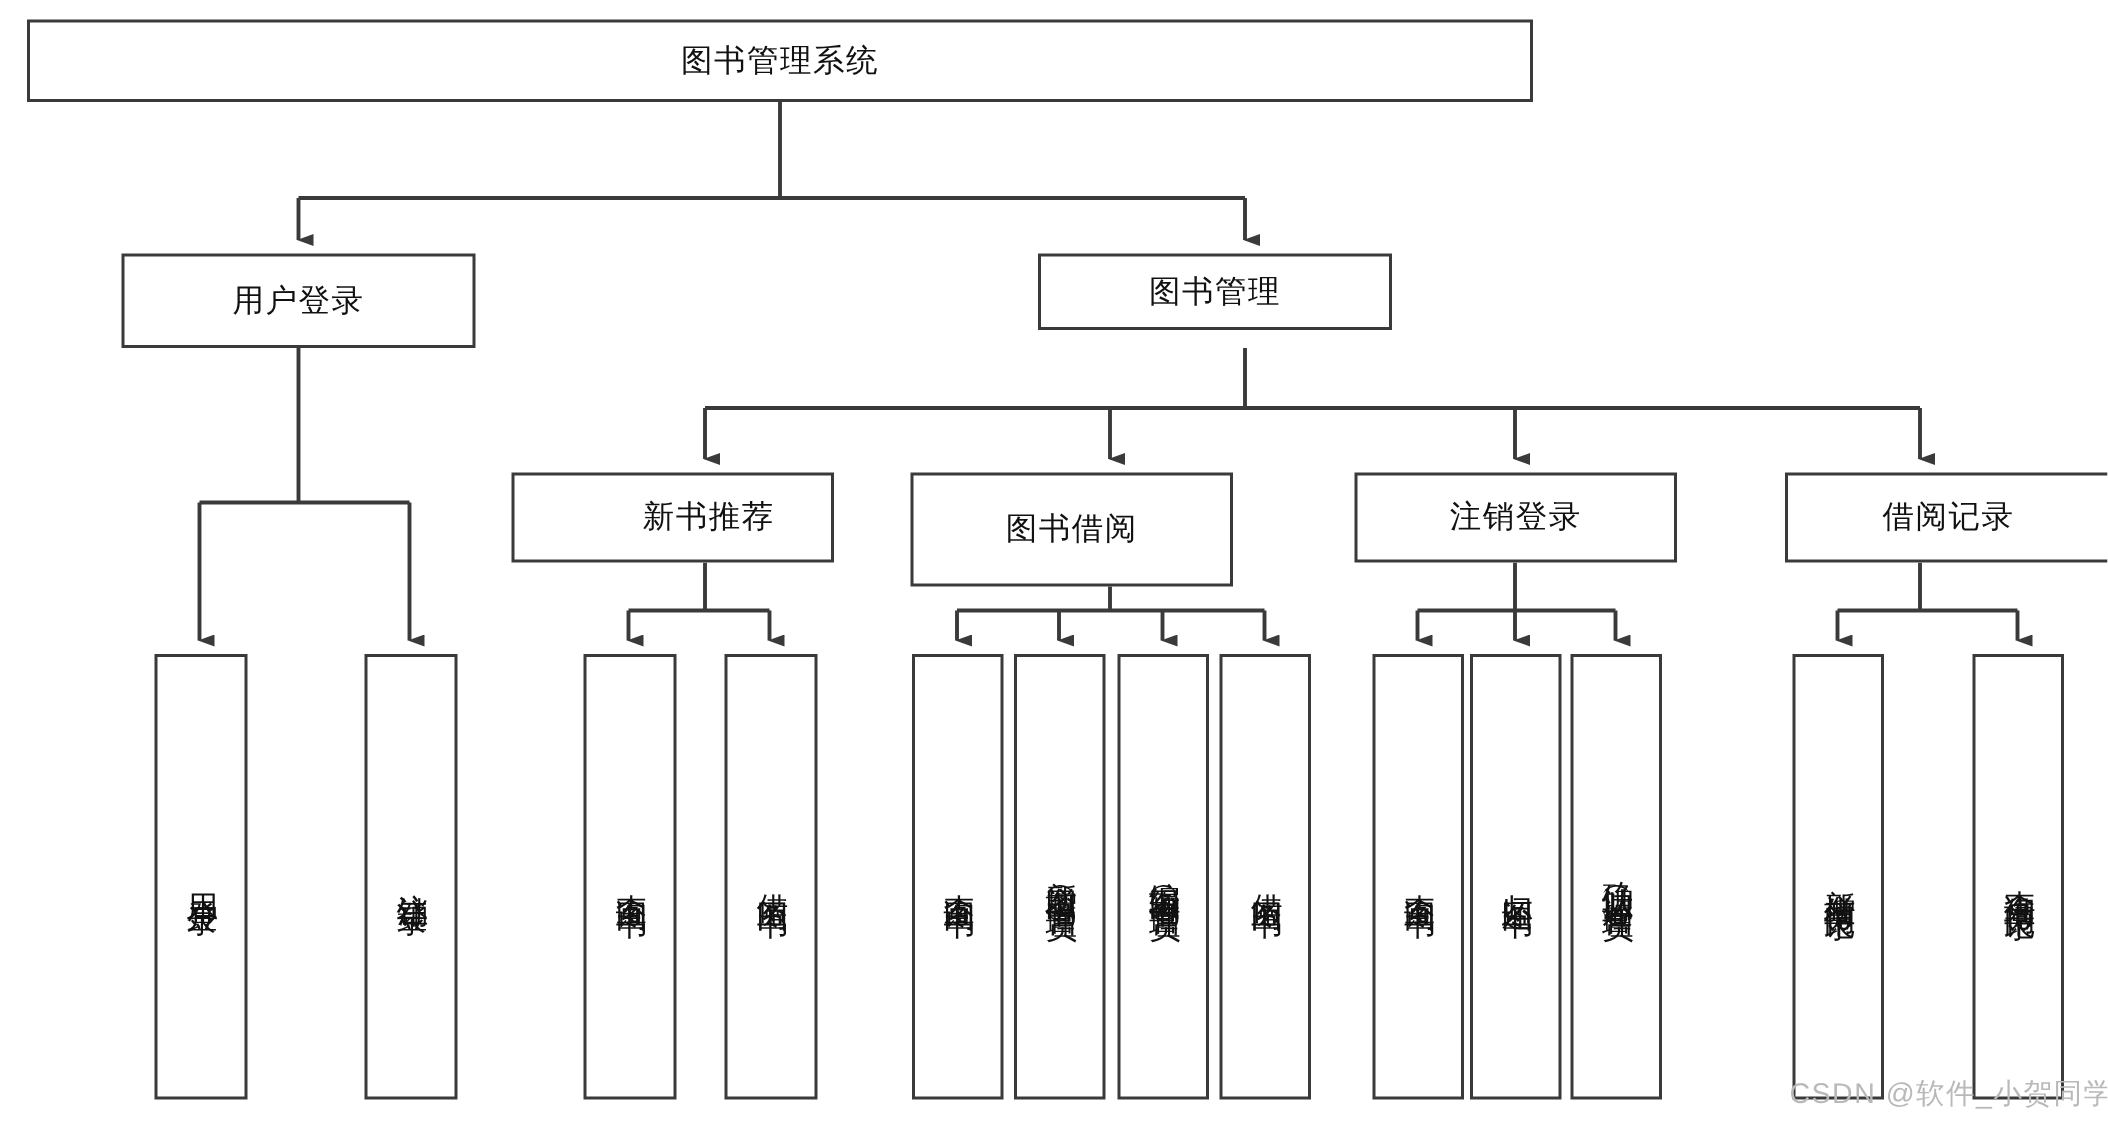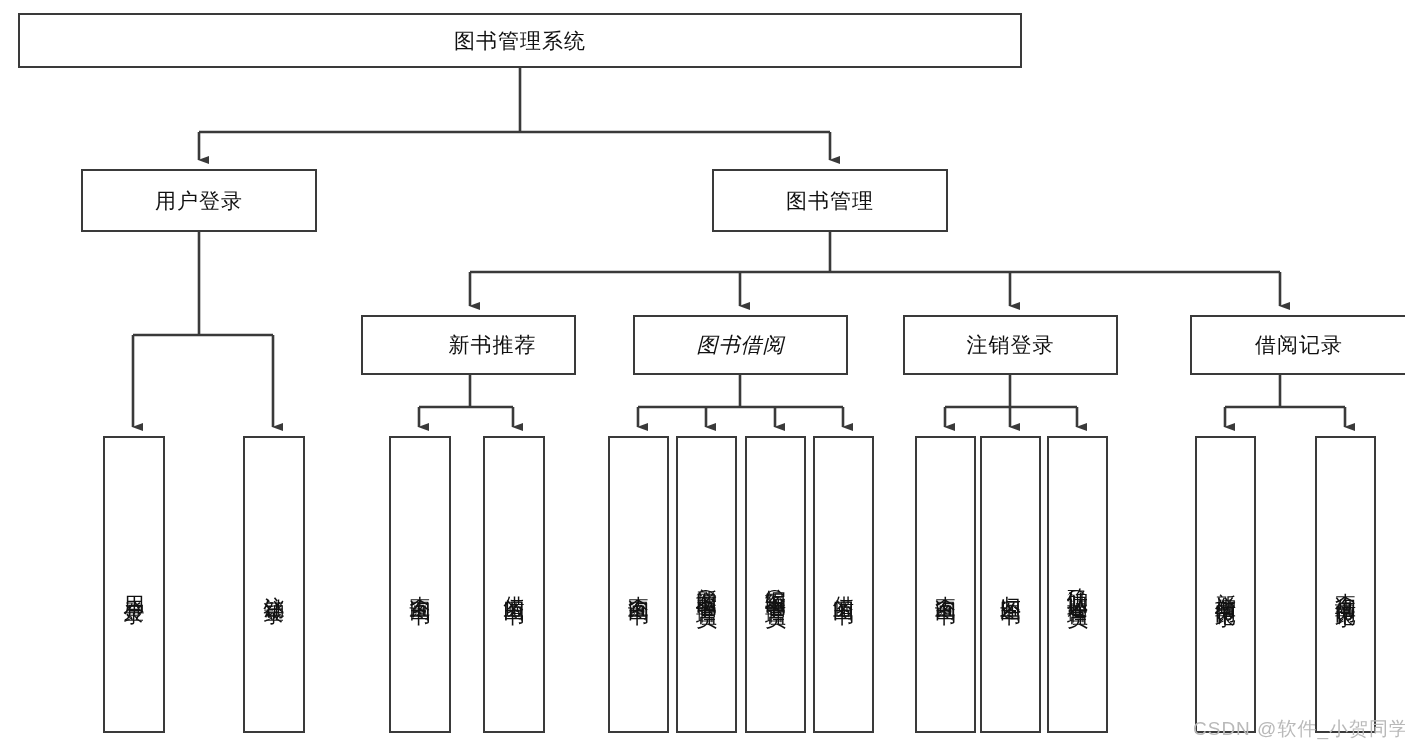--- a/index.html
+++ b/index.html
@@ -123,28 +123,28 @@
     </g>
   </svg>
 
   <div class="node h" style="left:18px; top:13px; width:1004px; height:55px;text-align:center;">
     <span>图书管理系统</span>
   </div>
 
   <div class="node h" style="left:81px; top:169px; width:236px; height:63px;">
     <span>用户登录</span>
   </div>
-  <div class="node h" style="left:712px; top:169px; width:236px; height:63px;">
+  <div class="node h" style="left:692px; top:169px; width:236px; height:51px;">
     <span>图书管理</span>
   </div>
 
-  <div class="node h" style="left:361px; top:315px; width:215px; height:60px;padding-left:48px;">
+  <div class="node h" style="left:341px; top:315px; width:215px; height:60px;padding-left:48px;">
     <span>新书推荐</span>
   </div>
-  <div class="node h" style="left:633px; top:315px; width:215px; height:60px;font-style:italic;">
+  <div class="node h" style="left:607px; top:315px; width:215px; height:76px;">
     <span>图书借阅</span>
   </div>
   <div class="node h" style="left:903px; top:315px; width:215px; height:60px;">
     <span>注销登录</span>
   </div>
   <div class="node h" style="left:1171px; top:315px; width:218px; height:60px;margin-left:19px;">
     <span>借阅记录</span>
   </div>
 
   <div class="node v" style="left:103px; top:436px; width:62px; height:297px;">

